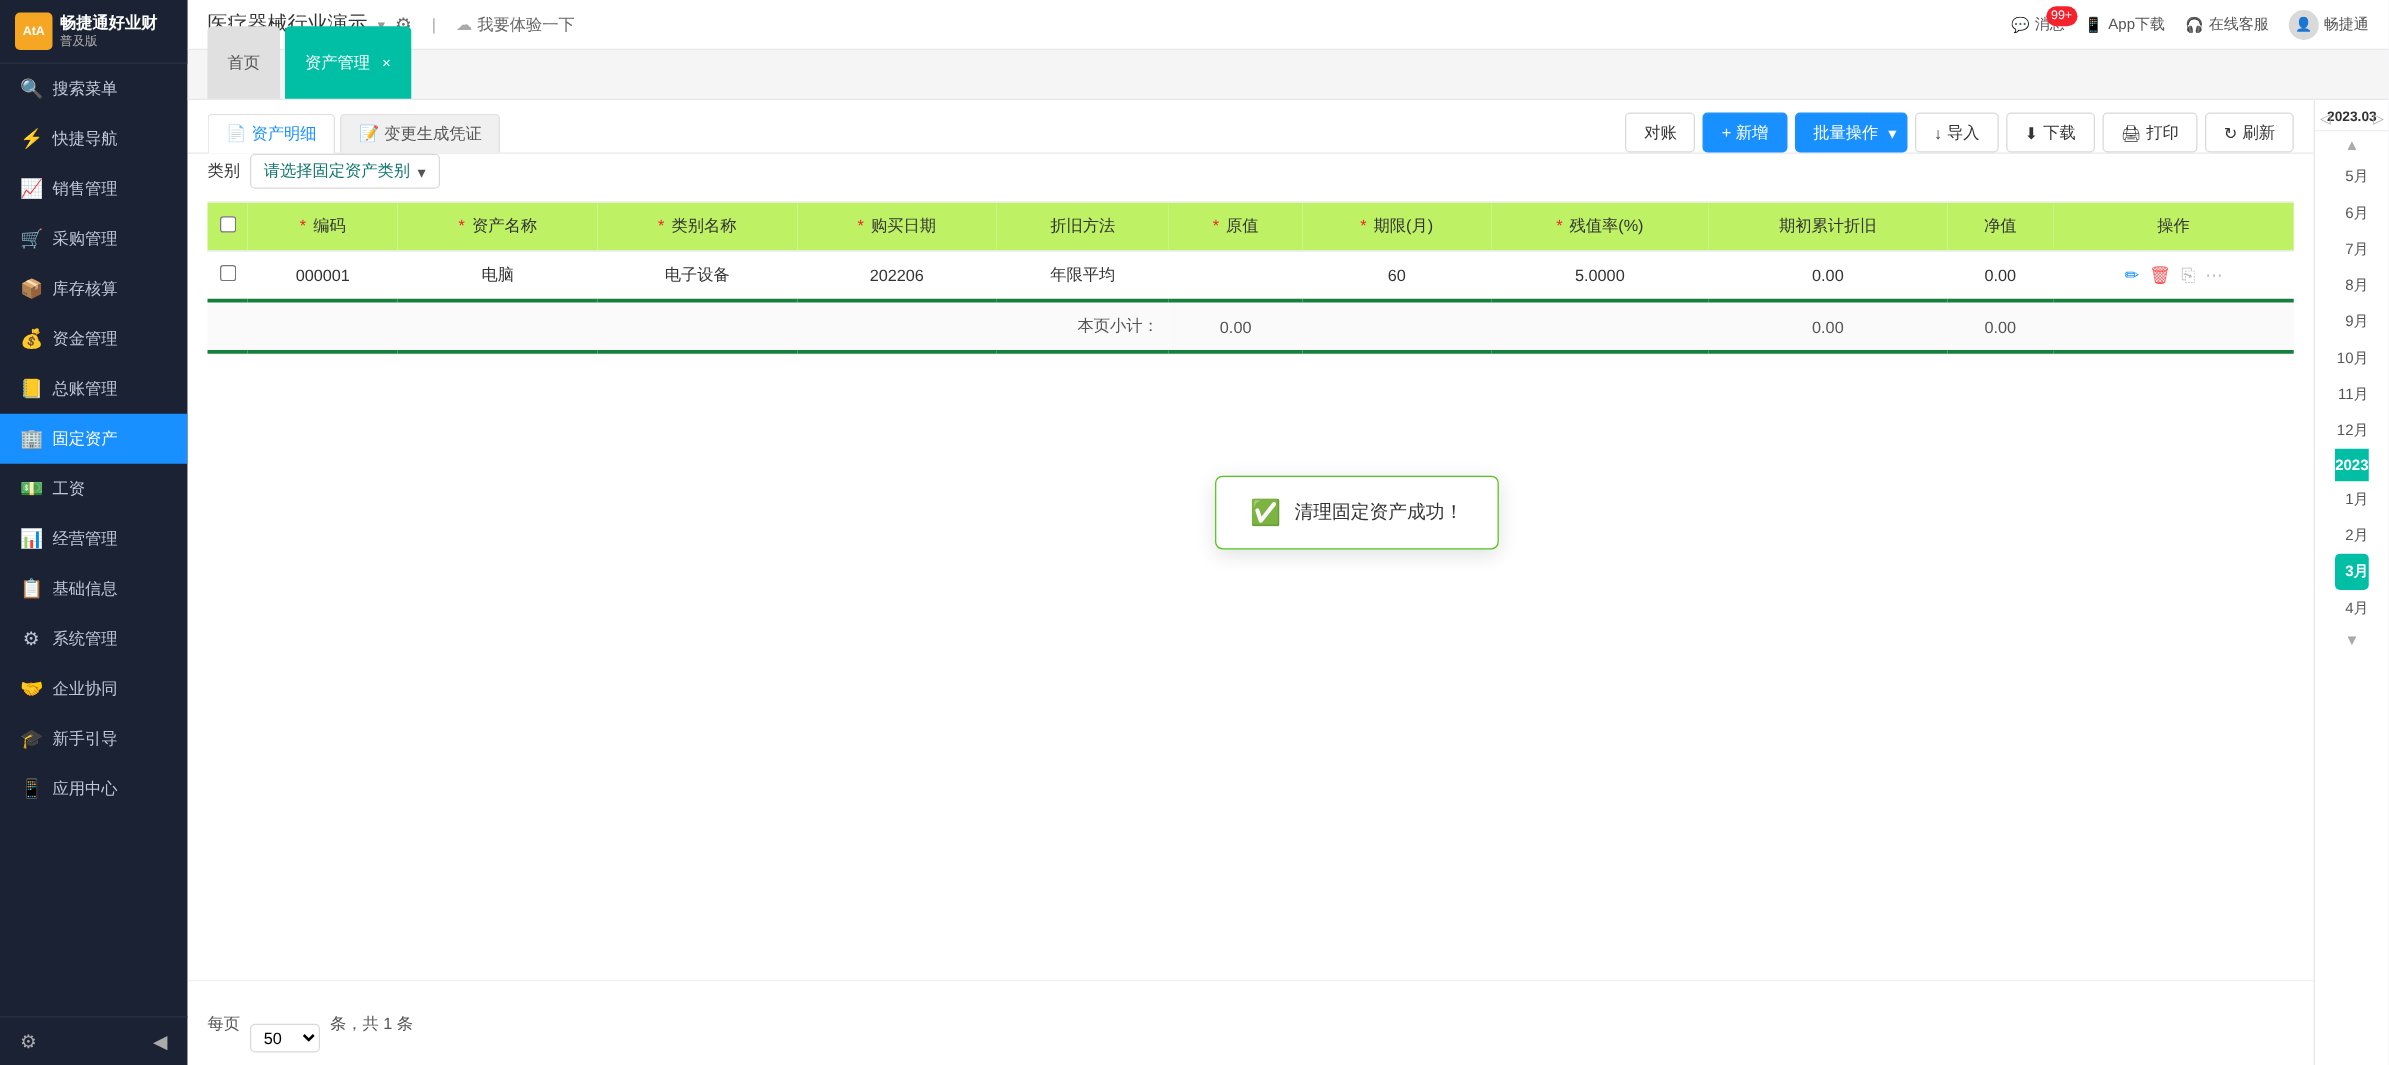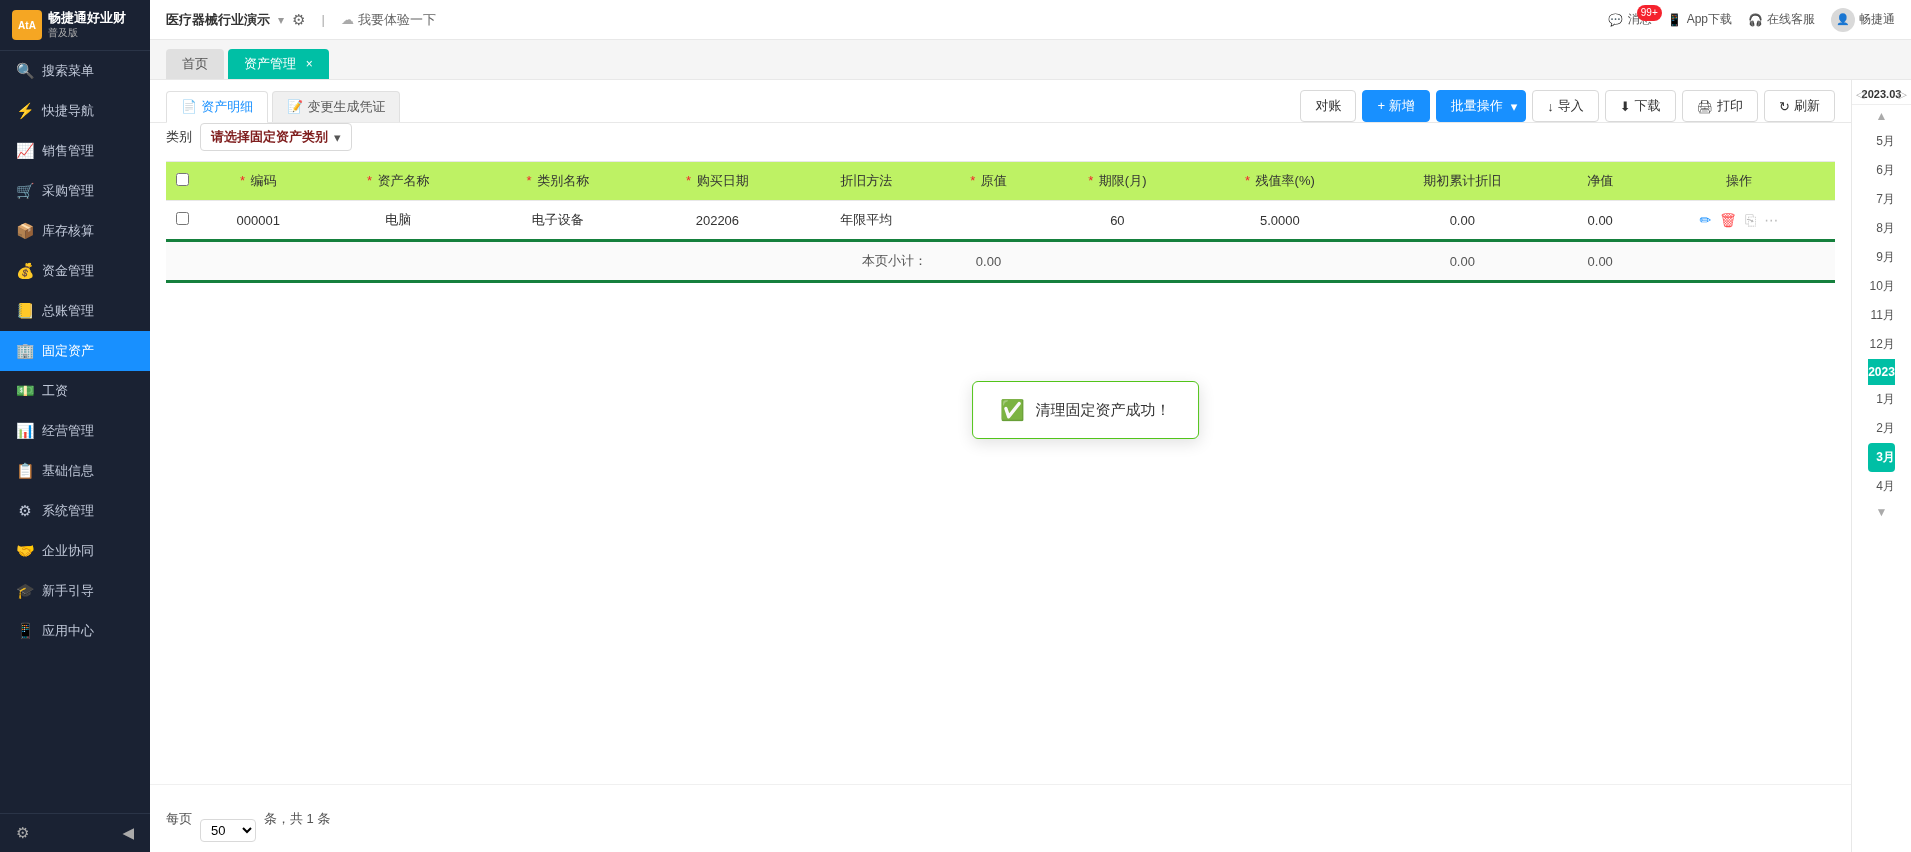--- a/index.html
+++ b/index.html
@@ -77,21 +77,21 @@
       padding: 0 16px;
       border-bottom: 1px solid #e8e8e8;
       justify-content: space-between;
       flex-shrink: 0;
     }
     .topbar-left {
       display: flex;
       align-items: center;
       gap: 8px;
     }
-    .company-name { font-size: 13px; color: #333; font-weight: 700; }
+    .company-name { font-size: 16px; color: #333; font-weight: 400; }
     .company-arrow { color: #999; font-size: 12px; cursor: pointer; }
     .topbar-gear { color: #666; cursor: pointer; font-size: 15px; }
     .topbar-experience {
       display: flex; align-items: center; gap: 4px;
       color: #666; font-size: 13px; cursor: pointer;
     }
     .topbar-experience .exp-icon { color: #aaa; }
     .topbar-right {
       display: flex;
       align-items: center;
@@ -118,21 +118,21 @@
     .tabbar {
       height: 40px;
       background: #f5f5f5;
       display: flex;
       align-items: flex-end;
       padding: 0 16px;
       border-bottom: 1px solid #e8e8e8;
       flex-shrink: 0;
     }
     .tab-item {
-      padding: 6px 16px;
+      padding: 20px 16px;
       cursor: pointer;
       font-size: 13px;
       color: #555;
       border-radius: 4px 4px 0 0;
       background: #e0e0e0;
       margin-right: 4px;
     }
     .tab-item.active {
       background: #00bfa5;
       color: #fff;
@@ -560,21 +560,21 @@
           <button class="btn btn-default">
             <span>↻</span>
             <span>刷新</span>
           </button>
         </div>
       </div>
 
       <div class="filter-bar">
         <span class="filter-label">类别</span>
         <div class="filter-select">
-          <span style="color:#7f1d1d;font-weight:bold;">请选择固定资产类别</span>
+          <span style="color:#0f766e;">请选择固定资产类别</span>
           <span style="margin-left:auto;">▾</span>
         </div>
       </div>
 
       <div class="table-area">
         <div class="table-wrap">
           <table>
             <thead>
               <tr>
                 <th class="checkbox-cell">

